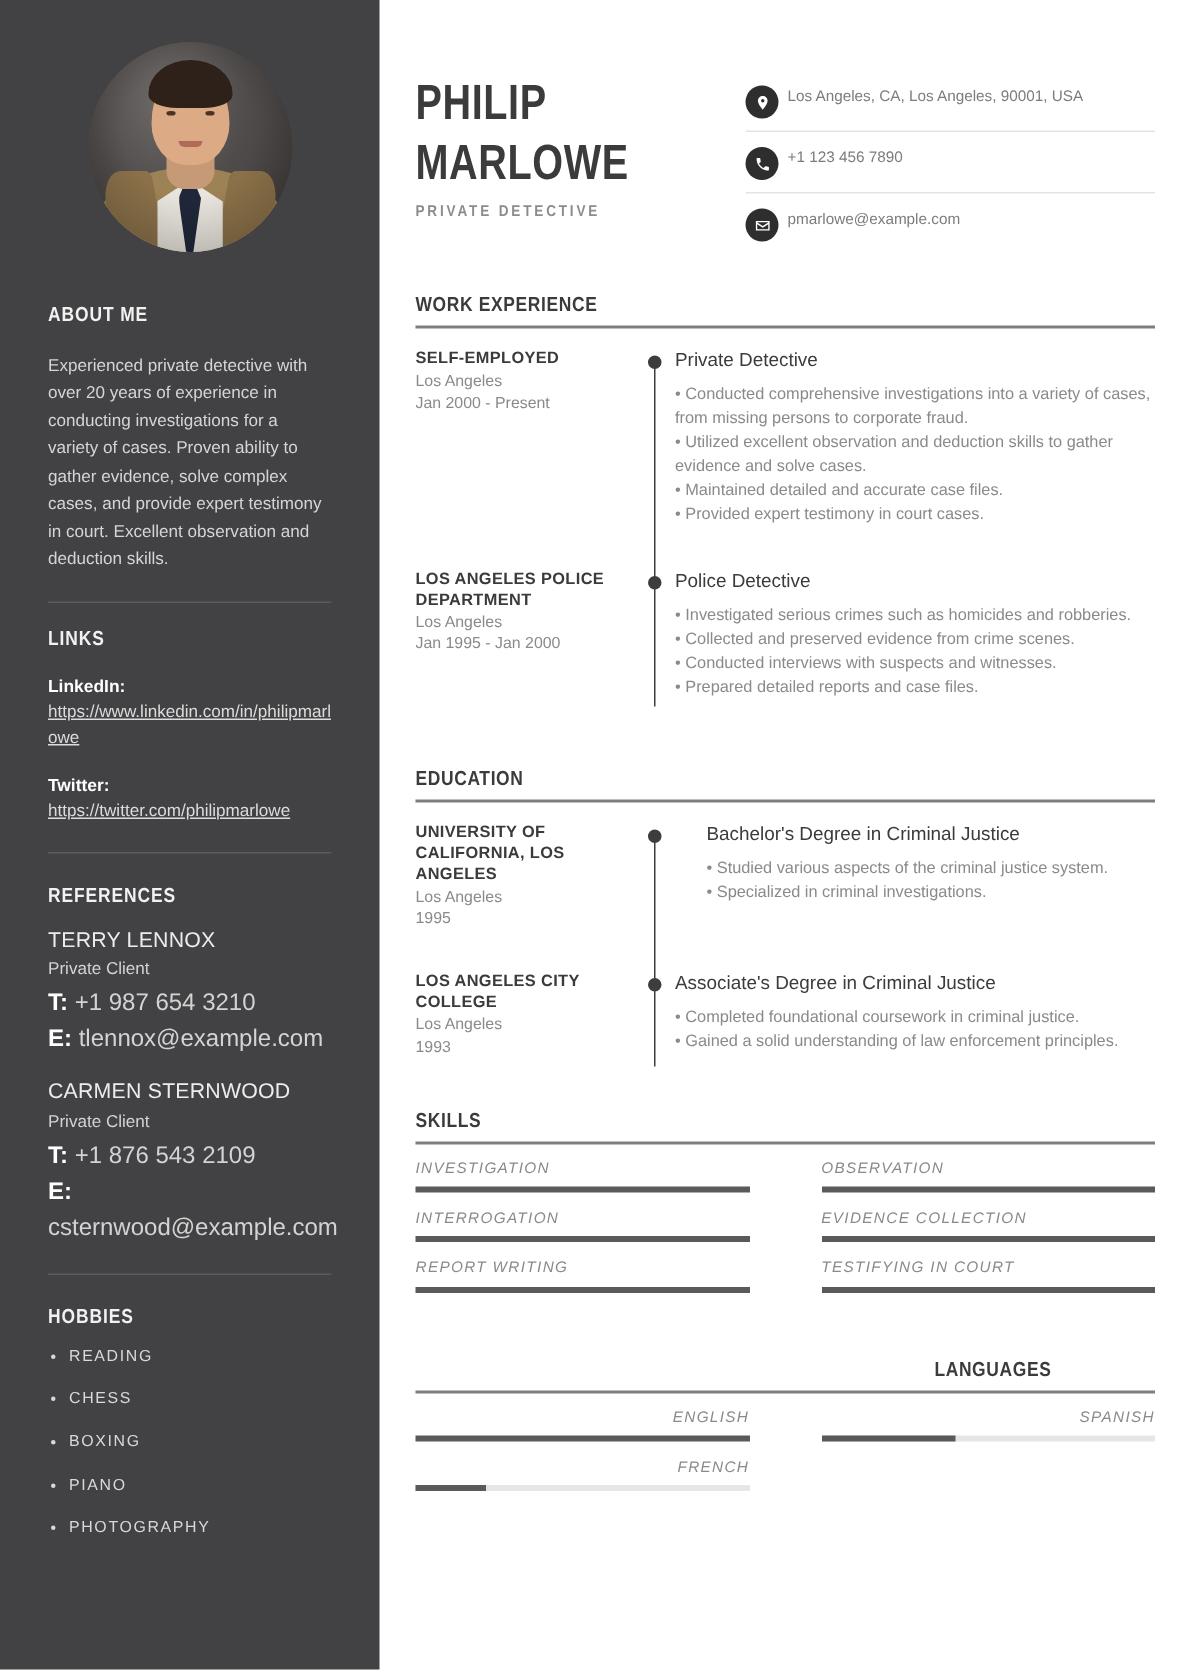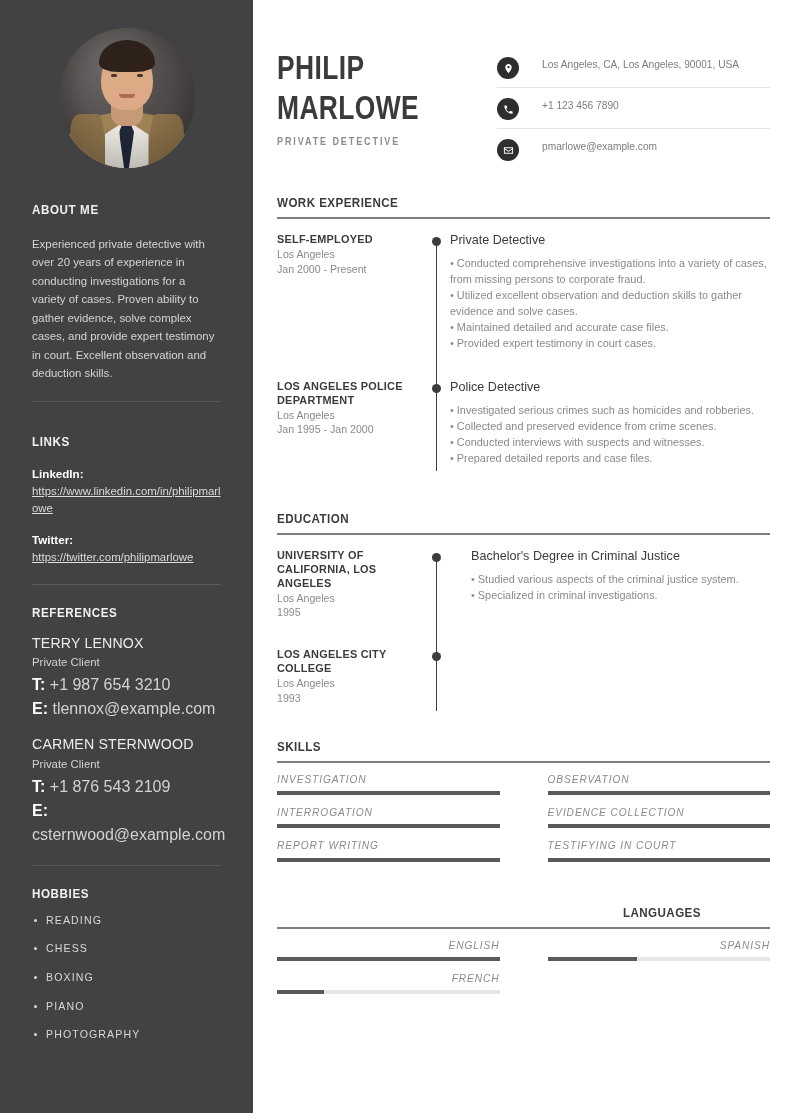--- a/index.html
+++ b/index.html
@@ -142,21 +142,21 @@
   }
   .side-rule {
     height: 1px;
     background: #5b5a5c;
     margin: 18px 0 0 0;
   }
 
   #about { margin-top: 34px; }
   #about .side-body { margin-top: 18px; }
 
-  #links { margin-top: 32px; }
+  #links { margin-top: 16px; }
   #links .side-h { margin-bottom: 16px; }
   .link-block { margin-bottom: 14px; }
   .link-label {
     color: #ffffff;
     font-size: 11.6px;
     font-weight: 700;
     line-height: 1.55;
   }
   .link-url {
     color: #dcdcdc;
@@ -247,21 +247,21 @@
     font-weight: 700;
     margin-top: 11px;
     transform: scaleX(0.86);
     transform-origin: left top;
   }
 
   #contacts { width: 273px; padding-top: 12px; }
   .contact {
     display: flex;
     align-items: flex-start;
-    gap: 23px;
+    gap: 6px;
     padding-bottom: 8px;
     border-bottom: 1px solid #e3e3e3;
     margin-bottom: 9px;
     min-height: 28px;
   }
   .contact:last-child { border-bottom: none; margin-bottom: 0; }
   .cicon {
     flex: 0 0 auto;
     width: 22px; height: 22px;
     border-radius: 50%;
@@ -564,20 +564,25 @@
           </div>
         </div>
 
         <div class="entry">
           <div class="entry-left">
             <div class="e-org">LOS ANGELES CITY COLLEGE</div>
             <div class="e-loc">Los Angeles</div>
             <div class="e-date">1993</div>
           </div>
           <div class="e-dot"></div>
+          <div class="entry-right">
+            <div class="e-title">Associate's Degree in Criminal Justice</div>
+            <div class="e-bullet">• Completed foundational coursework in criminal justice.</div>
+            <div class="e-bullet">• Gained a solid understanding of law enforcement principles.</div>
+          </div>
         </div>
       </div>
     </section>
 
     <section class="section" style="margin-top:22px;">
       <div class="sec-head">SKILLS</div>
       <div class="sec-rule"></div>
 
       <div class="bar-grid">
         <div class="bar-item">

